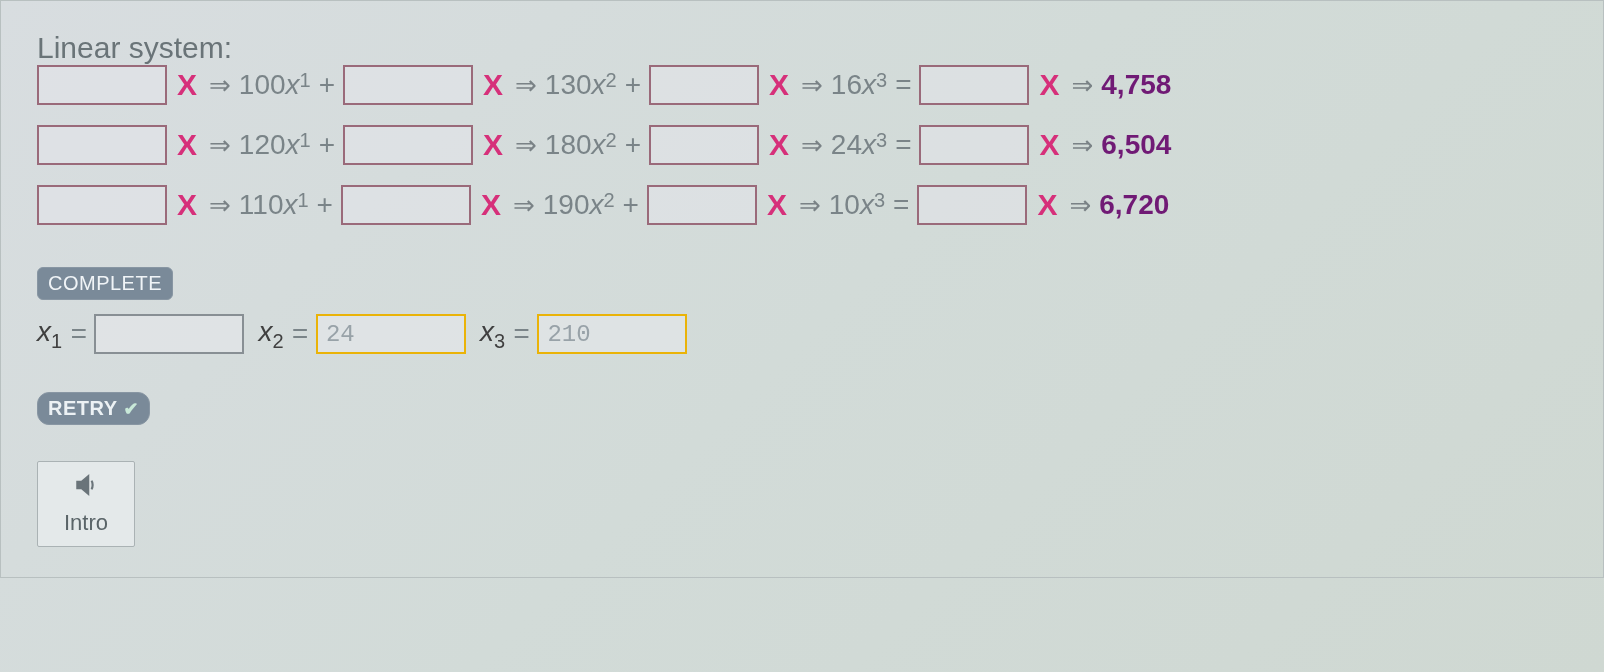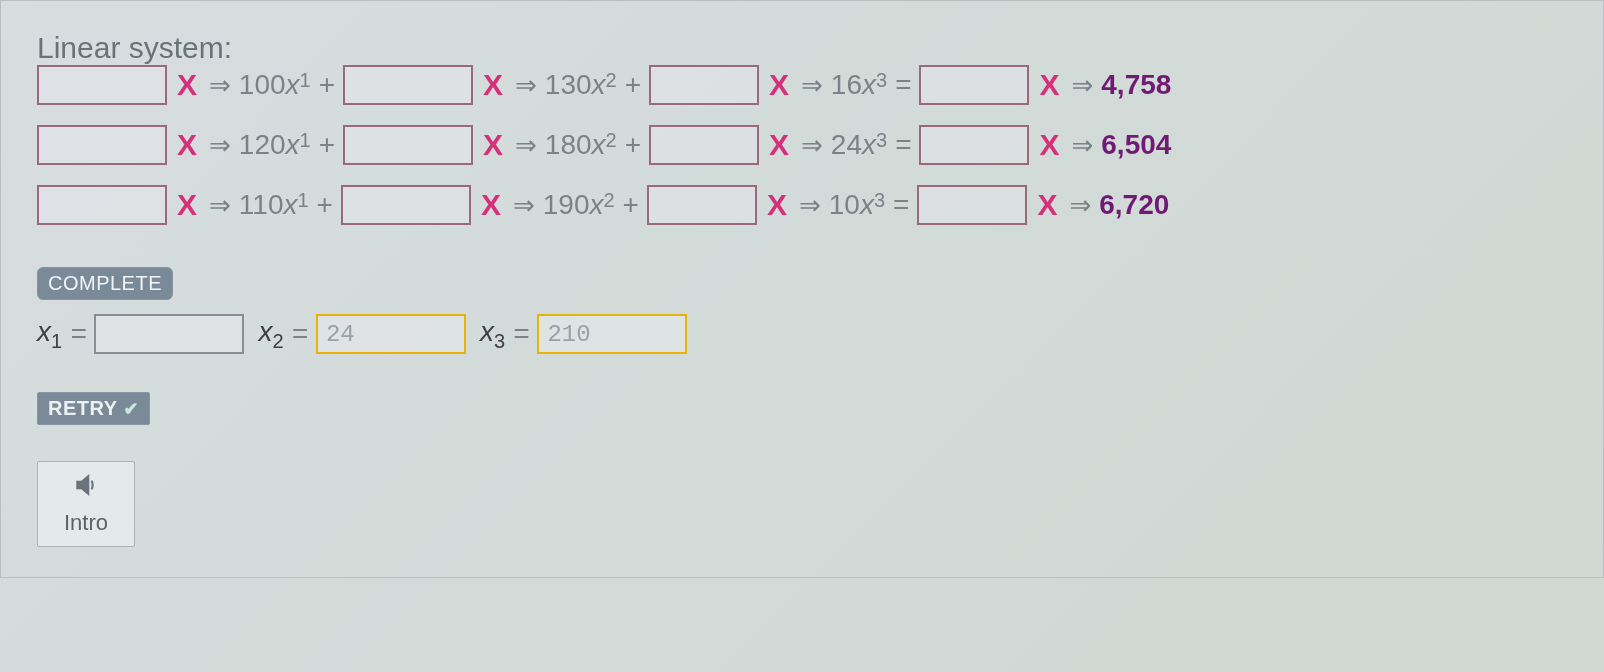--- a/index.html
+++ b/index.html
@@ -124,21 +124,21 @@
   }
   .retry-badge {
     display: inline-flex;
     align-items: center;
     gap: 6px;
     background: #7a8a99;
     color: #ecf1f4;
     font-size: 20px;
     font-weight: bold;
     padding: 4px 10px;
-    border-radius: 2px;
+    border-radius: 12px;
     border: 1px solid #8896a3;
     margin-bottom: 36px;
     letter-spacing: 0.5px;
   }
   .retry-badge .check {
     color: #c8e8d8;
     font-size: 18px;
   }
   .intro-btn {
     display: inline-flex;

